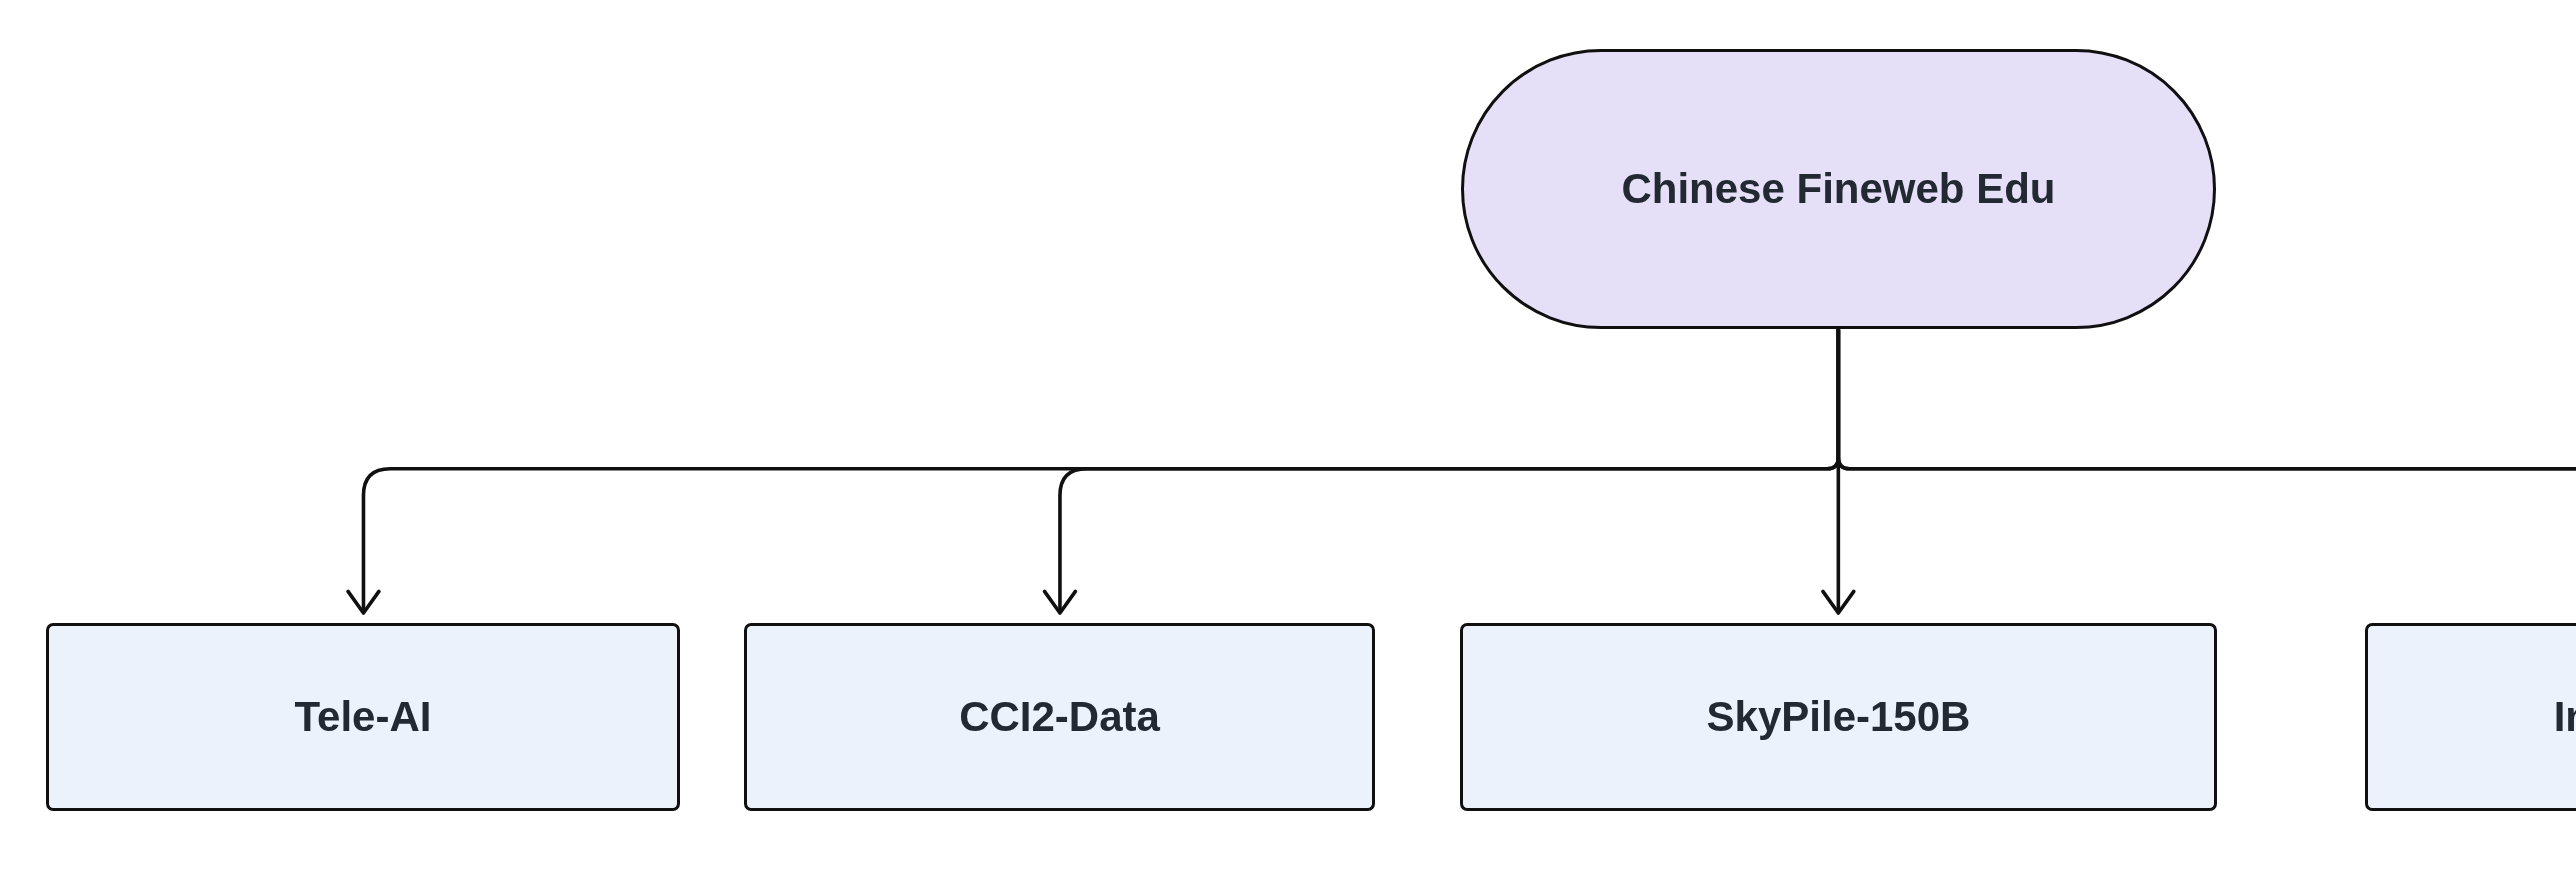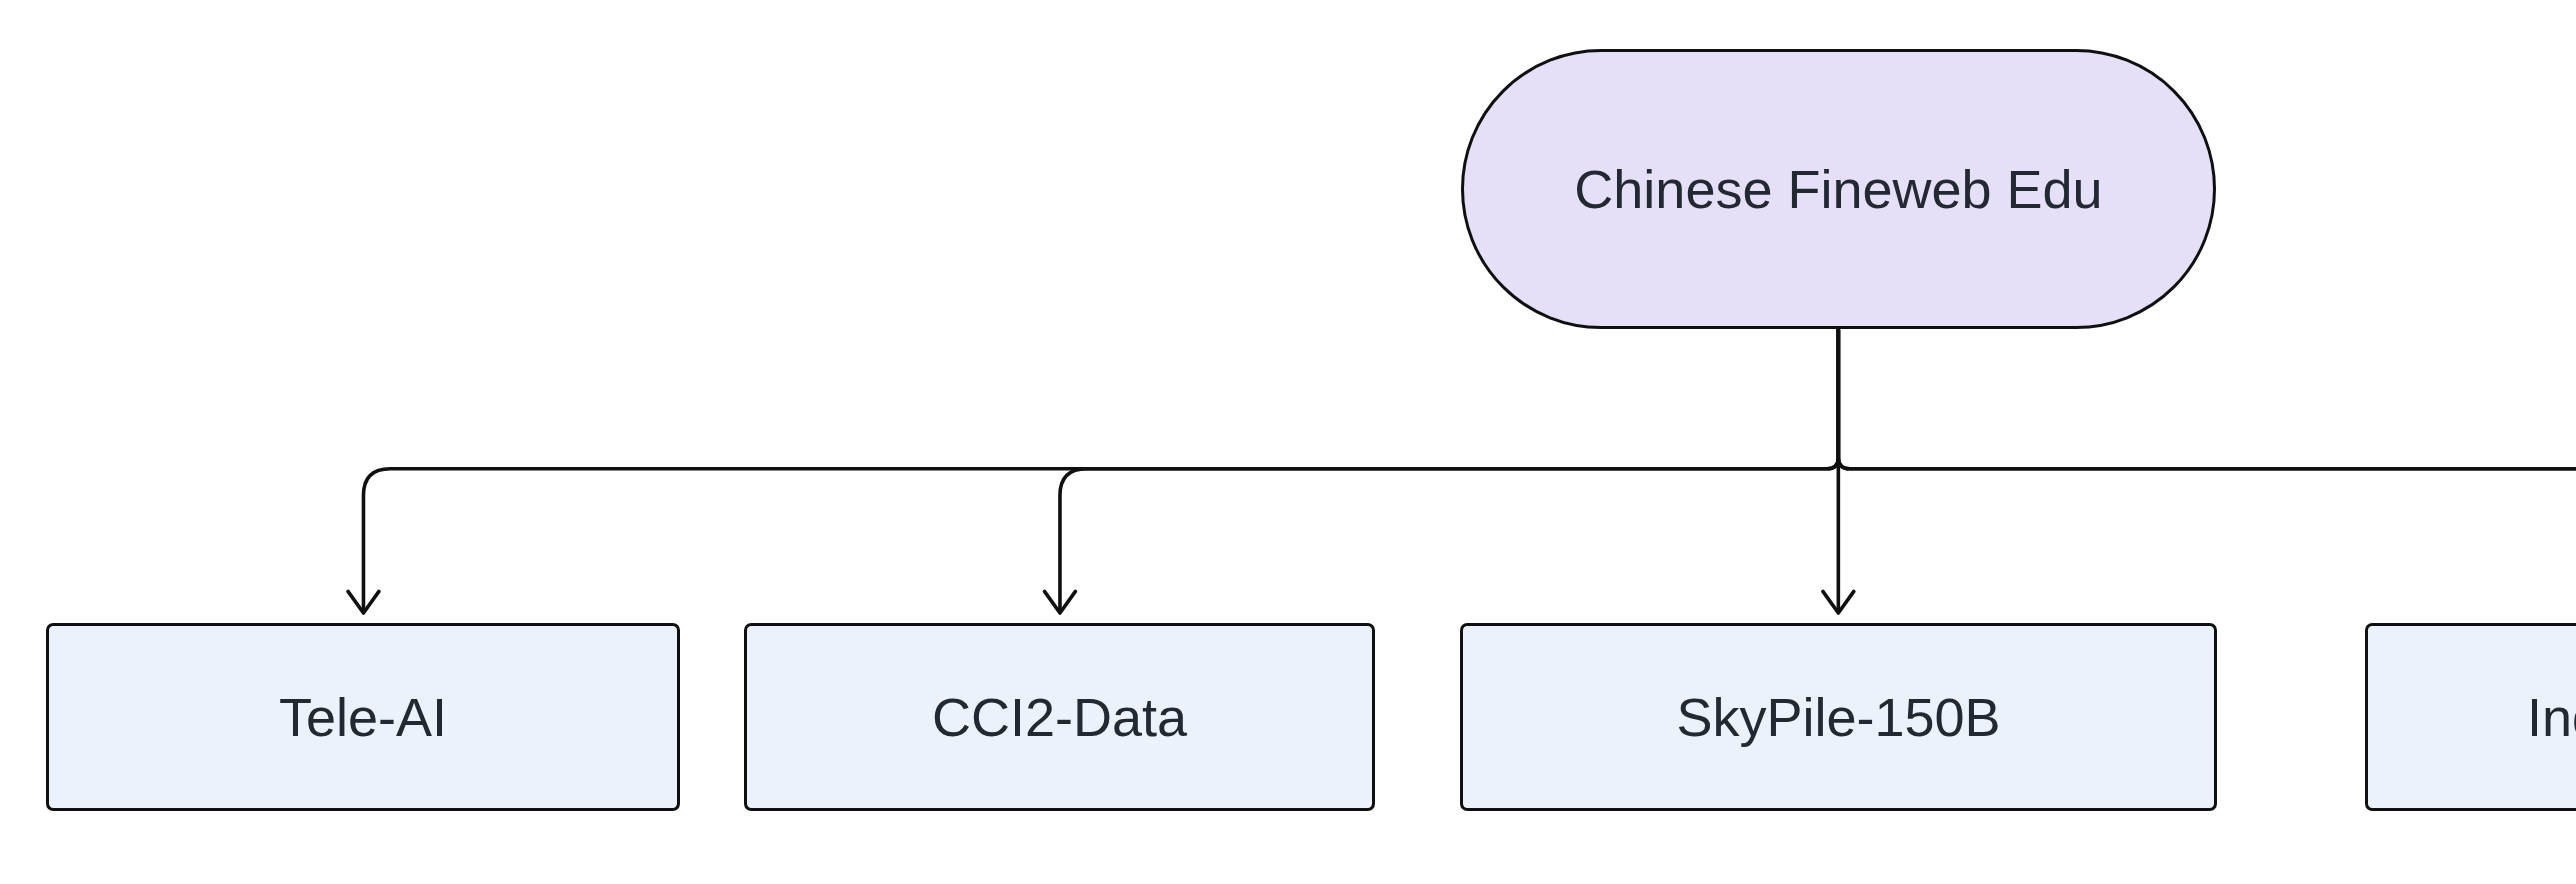--- a/index.html
+++ b/index.html
@@ -37,22 +37,22 @@
     stroke-linejoin: round;
   }
   .node {
     position: absolute;
     display: flex;
     align-items: center;
     justify-content: center;
     text-align: center;
     box-sizing: border-box;
     color: var(--text, #232933);
-    font-weight: 400;
-    font-size: 54px;
+    font-weight: 700;
+    font-size: 42px;
     line-height: 1.15;
     letter-spacing: 0px;
   }
   .node-root {
     left: 1461px;
     top: 49px;
     width: 755px;
     height: 280px;
     background: var(--root-fill, #e6dff8);
     border: 3.1px solid var(--node-border, #101010);

